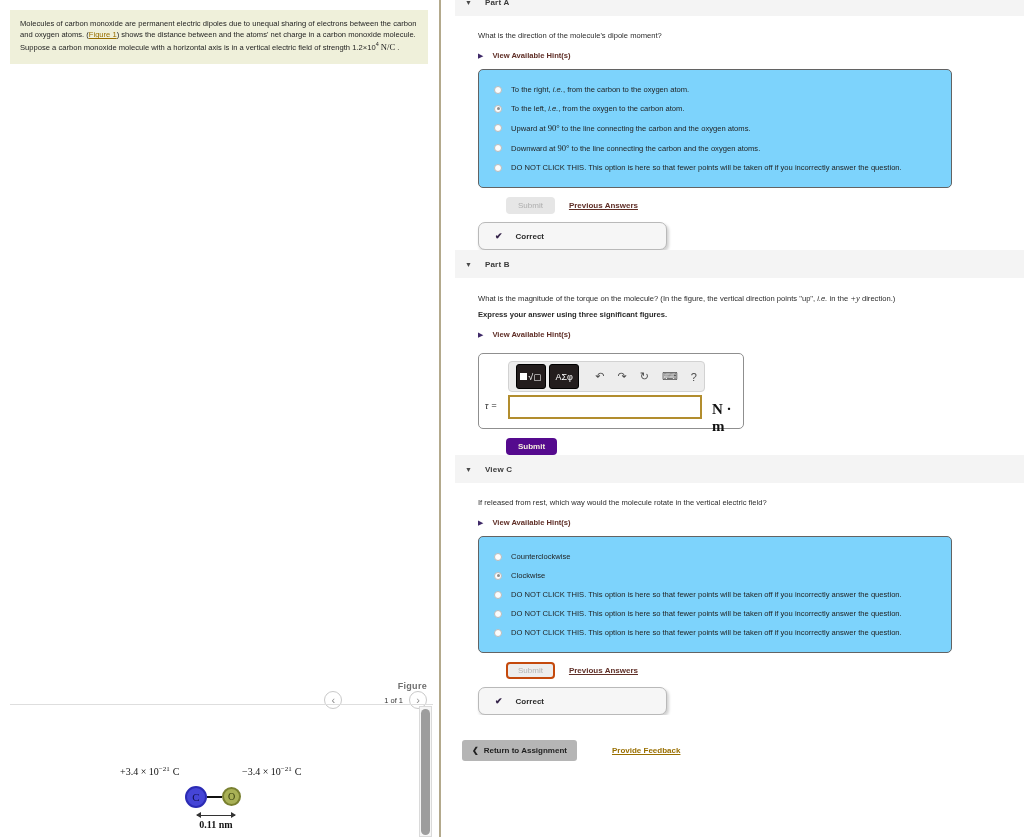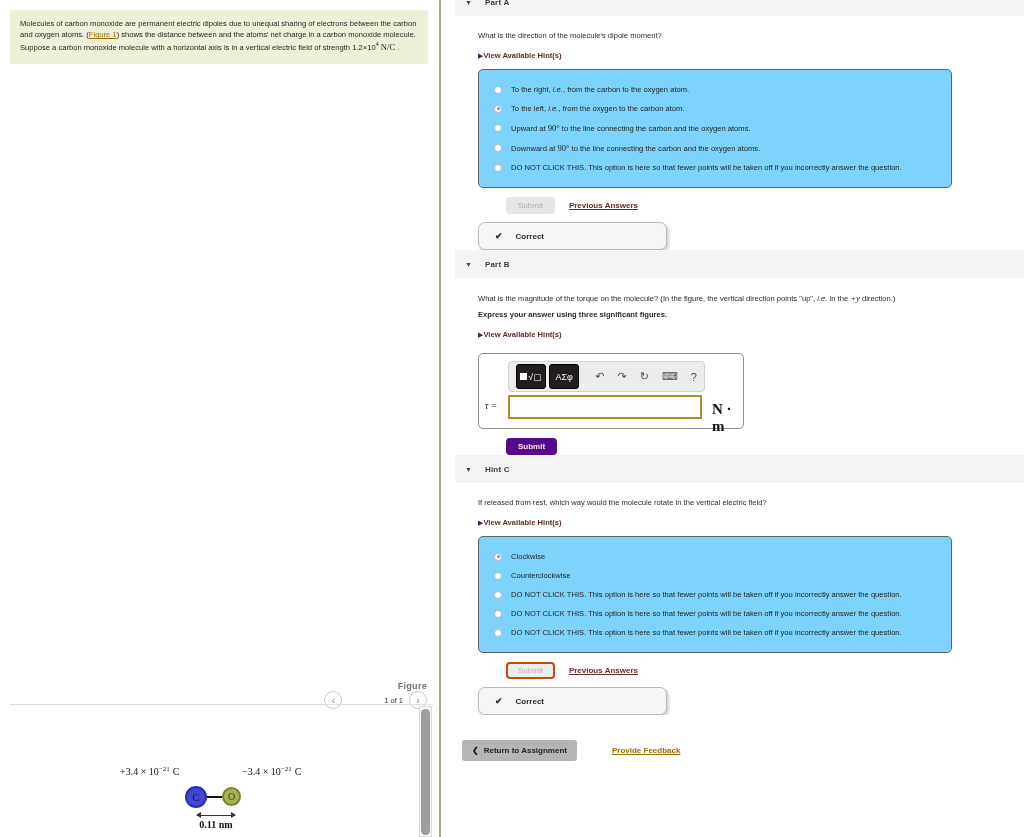--- a/index.html
+++ b/index.html
@@ -42,21 +42,21 @@
   
   .right-panel{position:absolute;left:455px;top:0;width:569px;height:837px;}
   .part{overflow:hidden;}
   .part-header{height:28px;background:var(--header-bg);display:flex;align-items:center;padding-left:10px;gap:13px;cursor:pointer;}
   .part-header.first{margin-top:-11px;height:27px;}
   .chev{color:#4a4a4a;font-size:7px;}
   .part-label{font-weight:bold;font-size:8px;color:#3a3a3a;letter-spacing:.2px;}
   .part-body{padding-left:23px;}
   .question{margin-top:15px;font-size:7.6px;color:#2b2b2b;white-space:nowrap;}
   .instruction{margin-top:7px;font-size:7.6px;font-weight:bold;color:#2b2b2b;}
-  .hint-row{margin-top:11px;display:flex;align-items:center;cursor:pointer;width:max-content;}
+  .hint-row{margin-top:11px;display:flex;align-items:center;gap:9px;cursor:pointer;width:max-content;}
   .hint-arrow{color:#3f2a68;font-size:7px;}
   .hint-label{font-weight:bold;font-size:7.6px;color:var(--maroon);}
   .options-box{margin-top:9px;width:474px;border:1px solid #636363;border-radius:5px;background:#7dd3fc;padding:10px 0;}
   .option-row{display:flex;align-items:center;gap:9px;padding:5px 14px 5px 15px;cursor:pointer;font-size:7.6px;color:#1f1f1f;white-space:nowrap;}
   .radio{width:8px;height:8px;border-radius:50%;border:1px solid #bbb;background:#fcfcfc;flex:none;position:relative;}
   .radio.selected:after{content:"";position:absolute;inset:1.5px;border-radius:50%;background:#8e8e8e;}
   .submit-row{margin-top:8px;height:18px;display:flex;align-items:center;gap:14px;padding-left:28px;}
   .btn-submit{font-family:inherit;font-size:8px;border-radius:4px;padding:4px 12px;cursor:pointer;}
   .btn-submit.disabled{background:#e6e6e6;color:#aeaeae;border:none;}
   .btn-submit.primary{background:var(--purple);color:#f6eedd;border:none;font-weight:bold;}
@@ -187,36 +187,36 @@
             <span class="eq-unit">N · m</span>
           </div>
           <div class="submit-row">
             <button class="btn-submit primary">Submit</button>
           </div>
         </div>
       </section>
       <section class="part">
         <div class="part-header">
           <span class="chev">▼</span>
-          <span class="part-label">Hint C</span>
+          <span class="part-label">View C</span>
         </div>
         <div class="part-body">
           <p class="question"><span>If released from rest, which way would the molecule rotate in the vertical electric field?</span></p>
           <div class="hint-row">
             <span class="hint-arrow">▶</span>
             <span class="hint-label">View Available Hint(s)</span>
           </div>
           <div class="options-box">
             <div class="option-row">
+              <span class="radio"></span>
+              <span><span>Counterclockwise</span></span>
+            </div>
+            <div class="option-row">
               <span class="radio selected"></span>
               <span><span>Clockwise</span></span>
-            </div>
-            <div class="option-row">
-              <span class="radio"></span>
-              <span><span>Counterclockwise</span></span>
             </div>
             <div class="option-row">
               <span class="radio"></span>
               <span><span>DO NOT CLICK THIS. This option is here so that fewer points will be taken off if you incorrectly answer the question.</span></span>
             </div>
             <div class="option-row">
               <span class="radio"></span>
               <span><span>DO NOT CLICK THIS. This option is here so that fewer points will be taken off if you incorrectly answer the question.</span></span>
             </div>
             <div class="option-row">

